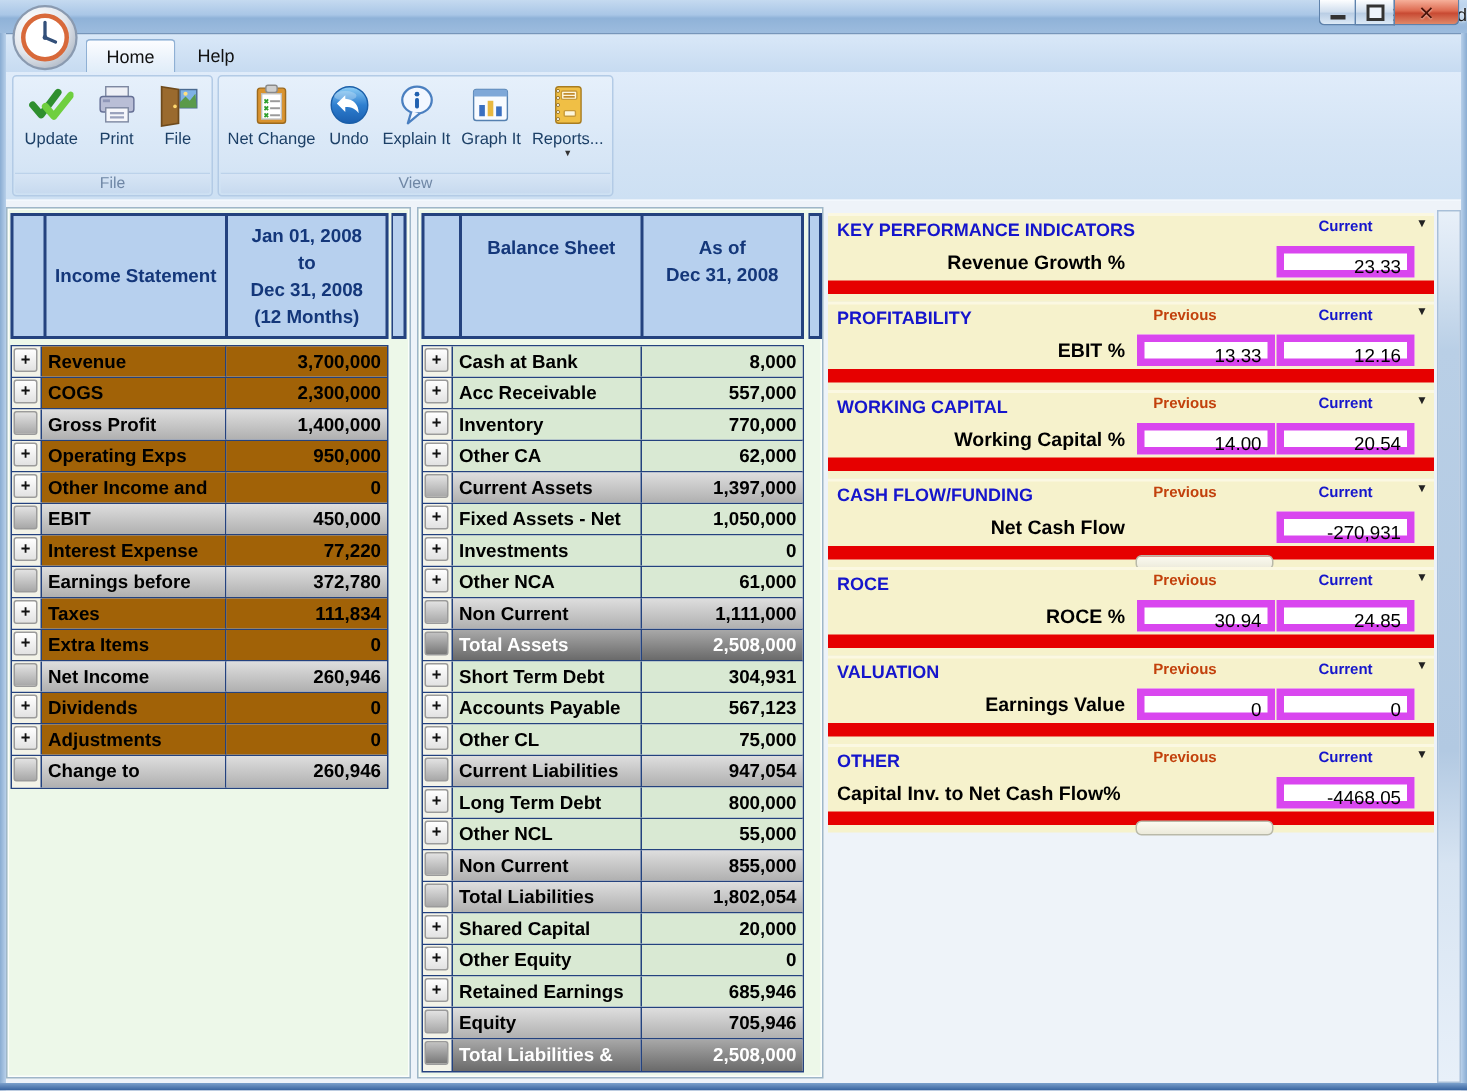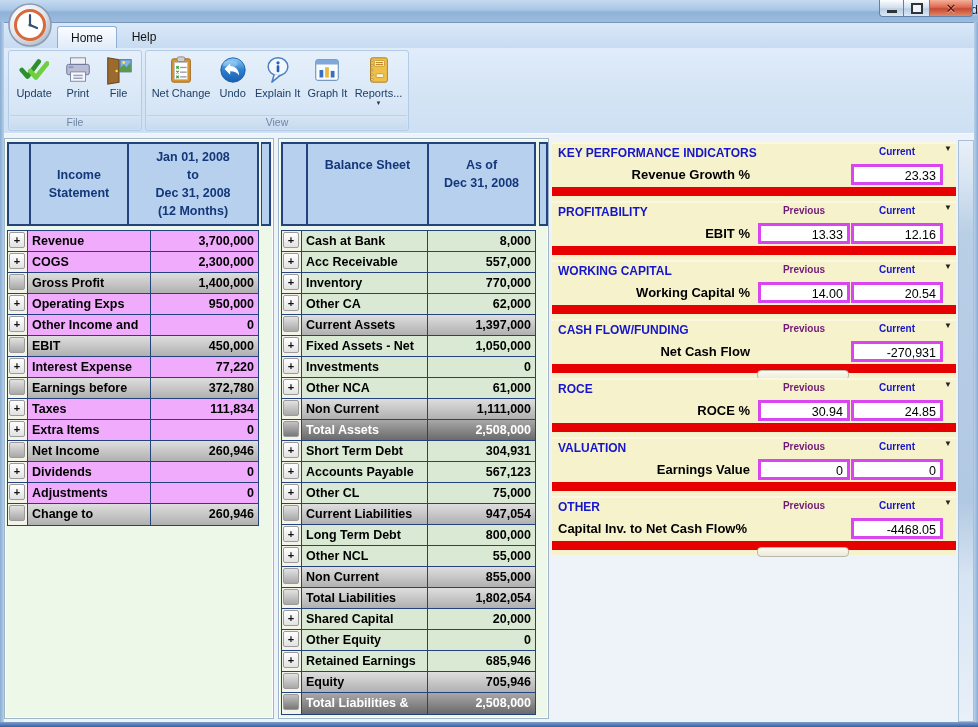--- a/index.html
+++ b/index.html
@@ -99,43 +99,43 @@
   .thead.topalign .hc{align-items:flex-start;padding-top:12px;}
   .hfiller{position:absolute;box-sizing:border-box;background:#b7d0ee;border:2px solid #24427e;border-left-width:1px;}
   .trows{position:absolute;box-sizing:border-box;border:1px solid #24427e;background:#fff;}
   .trow{display:flex;height:21px;box-sizing:border-box;border-bottom:1px solid #24427e;}
   .trows .trow:last-child{border-bottom:none;}
   .trow .pcell{width:20px;box-sizing:border-box;border-right:1px solid #24427e;background:#f3f3e8;}
   .trow .lcell{flex:1;box-sizing:border-box;border-right:1px solid #24427e;
     font-weight:bold;font-size:12.5px;color:#000;padding:3px 0 0 4px;white-space:nowrap;overflow:hidden;}
   .trow .vcell{width:107px;box-sizing:border-box;text-align:right;
     font-weight:bold;font-size:12.5px;color:#000;padding:3px 4px 0 0;}
-  .yellow .trow.detail .lcell,.yellow .trow.detail .vcell{background:#f0abfc;}
+  .yellow .trow.detail .lcell,.yellow .trow.detail .vcell{background:#a16207;}
   .green  .trow.detail .lcell,.green  .trow.detail .vcell{background:#d9e9d3;}
   .trow.subtotal .lcell,.trow.subtotal .vcell{background:linear-gradient(180deg,#dedede,#b0b0b0);}
   .trow.total .lcell,.trow.total .vcell{background:linear-gradient(180deg,#a8a8a8,#6a6a6a);color:#fff;}
   .pbtn{width:16px;height:16px;margin:1px;box-sizing:border-box;border:1px solid #9b9b9b;border-radius:2px;
     text-align:center;font-size:11px;font-weight:bold;line-height:14px;color:#111;
     background:linear-gradient(180deg,#ffffff,#e2e2e2);}
   .pbtn.subtotal{background:linear-gradient(180deg,#e2e2e2,#a8a8a8);}
   .pbtn.total{background:linear-gradient(180deg,#c2c2c2,#787878);}
   
   .kpi{position:absolute;left:552px;top:142px;width:404px;height:413px;}
   .kpi-sec{position:absolute;left:0;width:404px;height:59px;background:#f6f2cc;
     box-shadow:inset 0 2px 0 #fbf8e2;}
   .kpi-title{position:absolute;left:6px;top:4px;font-size:12px;font-weight:bold;color:#1515cc;white-space:nowrap;}
   .kpi-h{position:absolute;top:4px;width:92px;text-align:center;font-size:10px;font-weight:bold;}
-  .kpi-h.prev{left:206px;color:#701a75;}
+  .kpi-h.prev{left:192px;color:#c2410c;}
   .kpi-h.curr{left:299px;color:#1515cc;}
   .kpi-dd{position:absolute;right:4px;top:2px;font-size:8px;color:#222;cursor:pointer;line-height:10px;}
   .kpi-metric{position:absolute;left:6px;top:22px;width:192px;height:21px;line-height:21px;
     font-size:13px;font-weight:bold;color:#000;text-align:right;white-space:nowrap;}
   .kpi-metric.left{width:320px;text-align:left;}
   .kpi-box{position:absolute;top:22px;width:92px;height:21px;box-sizing:border-box;
-    background:#ffffff;border:3px solid #d946ef;line-height:19px;text-align:right;
+    background:#ffffff;border:5px solid #d946ef;line-height:19px;text-align:right;
     font-size:12.5px;color:#000;padding-right:4px;}
   .kpi-box.prev{left:206px;}
   .kpi-box.curr{left:299px;}
   .kpi-red{position:absolute;left:0;top:45px;width:404px;height:9px;background:#e60000;}
   .kpi-grip{position:absolute;left:205px;top:51px;width:92px;height:10px;box-sizing:border-box;
     border:1px solid #b9b9a9;border-radius:4px;cursor:row-resize;
     background:linear-gradient(180deg,#fbfaf0,#eceadb);}
   
   .rstrip{position:absolute;left:958px;top:140px;width:16px;height:582px;
     border:1px solid #a8bfd8;box-sizing:border-box;
@@ -301,21 +301,21 @@
     </div>
     <div class="glabelbar">View</div>
   </div>
 </div>
 
 <div class="content"></div>
 
 <div class="gpanel left"></div>
 <div class="thead" style="left:7px;top:142px;width:252px;height:84px;">
   <div class="hc" style="width:20px;"></div>
-  <div class="hc" style="width:98px;">Income Statement</div>
+  <div class="hc" style="width:121px;">Income Statement</div>
   <div class="hc" style="flex:1;">Jan 01, 2008
 to
 Dec 31, 2008
 (12 Months)</div>
 </div>
 <div class="hfiller" style="left:261px;top:142px;width:10px;height:84px;"></div>
 <div class="trows yellow" style="left:7px;top:230px;width:252px;height:296px;">
     <div class="trow detail">
       <div class="pcell">
         <div class="pbtn detail">+</div>

